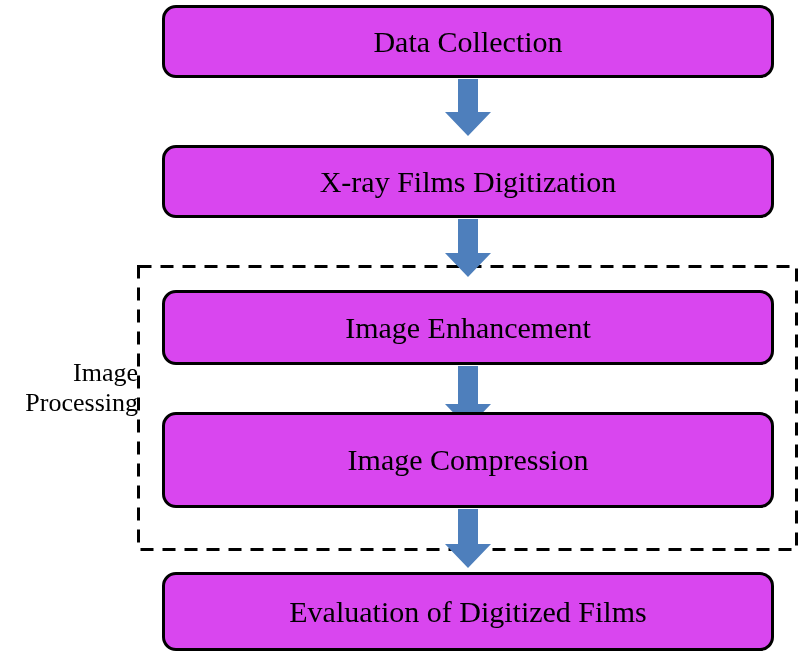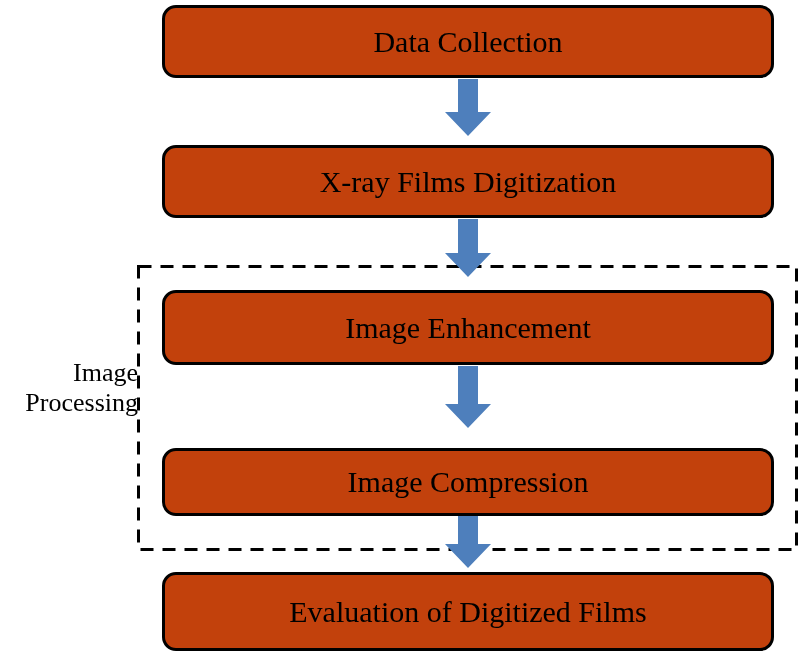--- a/index.html
+++ b/index.html
@@ -22,33 +22,33 @@
     width: 802px;
     height: 654px;
     pointer-events: none;
   }
   .flow-box {
     position: absolute;
     left: 162px;
     width: 612px;
     border: 3px solid #000000;
     border-radius: 14px;
-    background: #c2410c;
+    background: #d946ef;
     display: flex;
     align-items: center;
     justify-content: center;
     box-sizing: border-box;
     font-size: 30px;
     color: #000000;
     white-space: nowrap;
   }
   .box-1 { top: 5px;   height: 73px; }
   .box-2 { top: 145px; height: 73px; }
   .box-3 { top: 290px; height: 75px; z-index: 2; }
-  .box-4 { top: 448px; height: 68px; z-index: 2; }
+  .box-4 { top: 412px; height: 96px; z-index: 2; }
   .box-5 { top: 572px; height: 79px; }
   .group-label {
     position: absolute;
     left: 12px;
     top: 358px;
     width: 126px;
     text-align: right;
     font-size: 26px;
     line-height: 30px;
     color: #000000;

